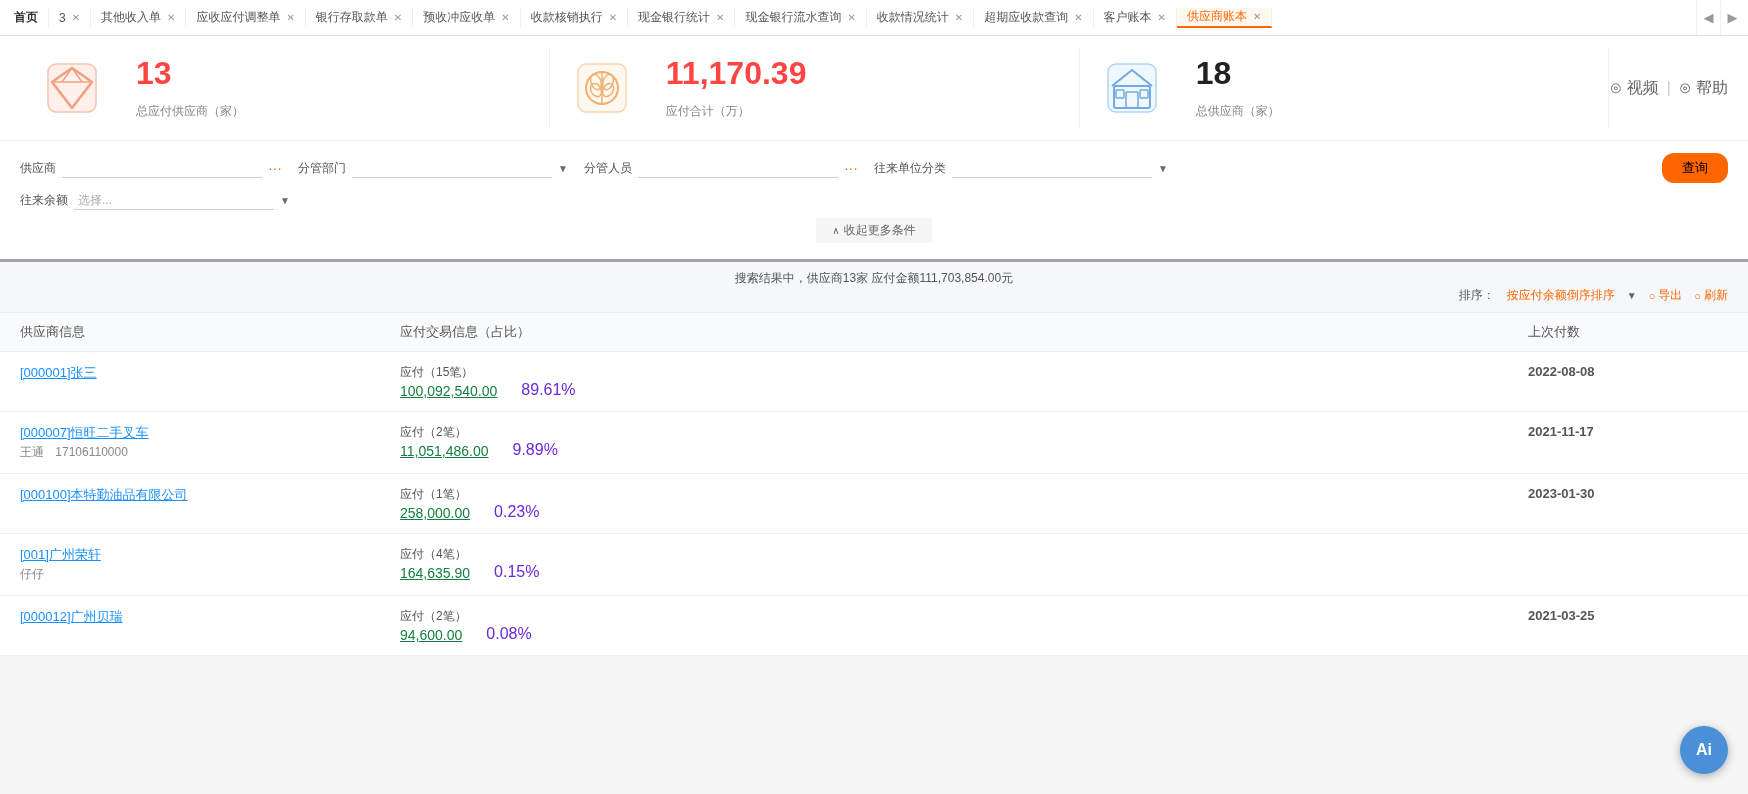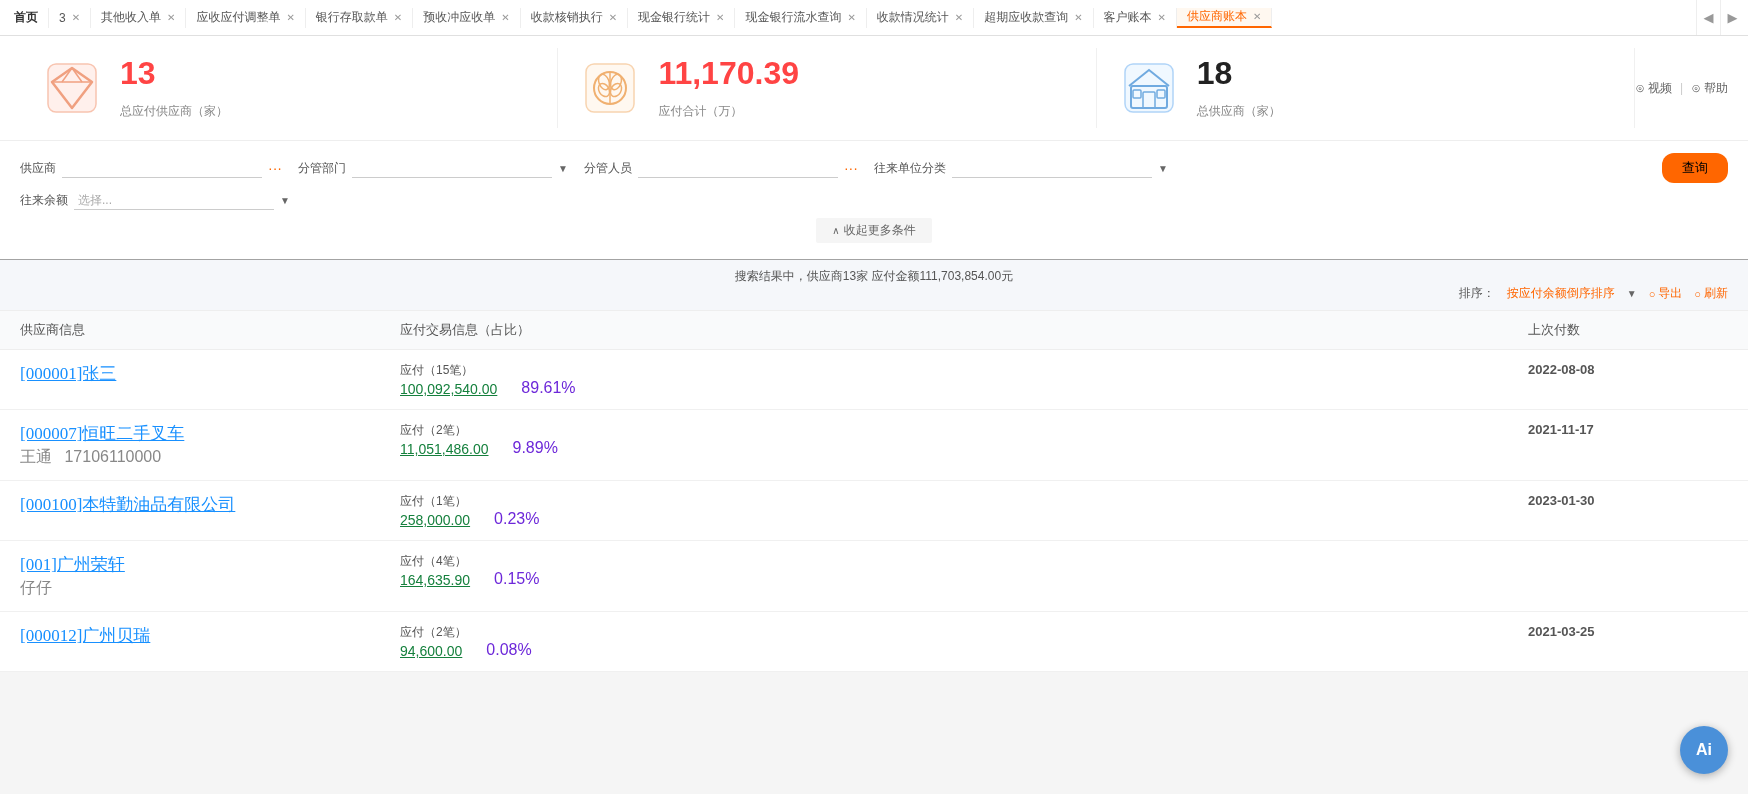--- a/index.html
+++ b/index.html
@@ -20,37 +20,37 @@
     .nav-tab.home { color: #333; font-weight: bold; }
     .nav-arrows { margin-left: auto; display: flex; }
     .nav-arrow { width: 24px; height: 36px; display: flex; align-items: center; justify-content: center; cursor: pointer; color: #999; border-left: 1px solid #eee; }
 
     
     .stats-bar {
       background: #fff; display: flex; align-items: center; padding: 12px 20px;
       border-bottom: 1px solid #eee; gap: 0;
     }
     .stat-card {
-      display: flex; align-items: center; gap: 16px; flex: 1; padding: 8px 20px;
+      display: flex; align-items: center; gap: 32px; flex: 1; padding: 8px 20px;
       border-right: 1px solid #f0f0f0;
     }
     .stat-card:last-child { border-right: none; }
     .stat-icon { width: 64px; height: 64px; display: flex; align-items: center; justify-content: center; }
     .stat-icon svg { width: 56px; height: 56px; }
     .stat-info { display: flex; flex-direction: column; }
     .stat-number { font-size: 32px; font-weight: bold; color: #f44; line-height: 1.1; }
     .stat-number.black { color: #222; }
     .stat-label { font-size: 12px; color: #888; margin-top: 11px; }
-    .top-right-links { margin-left: auto; font-size: 12px; color: #666; display: flex; gap: 8px; align-items: center; }
+    .top-right-links { margin-left: auto; font-size: 16px; color: #666; display: flex; gap: 8px; align-items: center; }
     .top-right-links span { cursor: pointer; color: #666; }
     .top-right-links .divider { color: #ccc; }
 
     
     .filter-area {
-      background: #fff; padding: 12px 20px 8px; border-bottom: 1px solid #a3a3a3;
+      background: #fff; padding: 12px 20px 8px; border-bottom: 3px solid #a3a3a3;
     }
     .filter-row { display: flex; align-items: center; gap: 16px; margin-bottom: 8px; flex-wrap: wrap; }
     .filter-item { display: flex; align-items: center; gap: 6px; }
     .filter-label { font-size: 12px; color: #555; white-space: nowrap; }
     .filter-input {
       border: none; border-bottom: 1px solid #ccc; outline: none; font-size: 12px;
       padding: 2px 4px; width: 180px; color: #333; background: transparent;
     }
     .filter-input.wide { width: 200px; }
     .filter-select {
@@ -91,22 +91,22 @@
     .col-supplier { flex: 0 0 380px; }
     .col-transaction { flex: 1; }
     .col-lastpay { flex: 0 0 200px; }
 
     .table-row {
       display: flex; padding: 12px 20px; border-bottom: 1px solid #f0f0f0; align-items: flex-start;
       background: #fff;
     }
     .table-row.highlighted { background: #fff3ef; }
 
-    .supplier-link { color: #1890ff; text-decoration: underline; cursor: pointer; font-size: 17px; font-family: Liberation Serif, serif; }
-    .supplier-contact { color: #888; font-size: 16px; margin-top: 2px; }
+    .supplier-link { color: #1890ff; text-decoration: underline; cursor: pointer; font-size: 13px; }
+    .supplier-contact { color: #888; font-size: 12px; margin-top: 2px; }
     .trans-label { font-size: 12px; color: #555; }
     .trans-amount { color: #15803d; font-size: 14px; font-weight: 500; text-decoration: underline; cursor: pointer; margin-top: 2px; }
     .trans-percent { color: #6d28d9; font-size: 16px; margin-left: 16px; }
     .last-pay-date { color: #555; font-size: 13px; font-weight: bold; }
 
     .col-transaction-content { display: flex; flex-direction: column; }
     .trans-row { display: flex; align-items: center; gap: 8px; }
 
     
     ::-webkit-scrollbar { width: 6px; height: 6px; }

